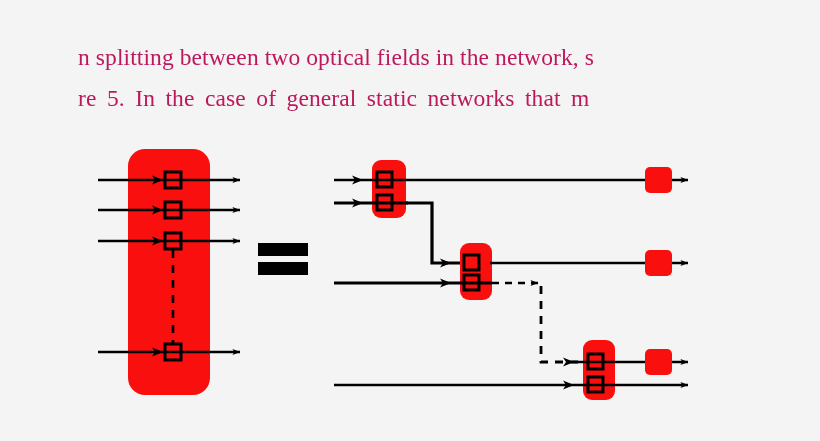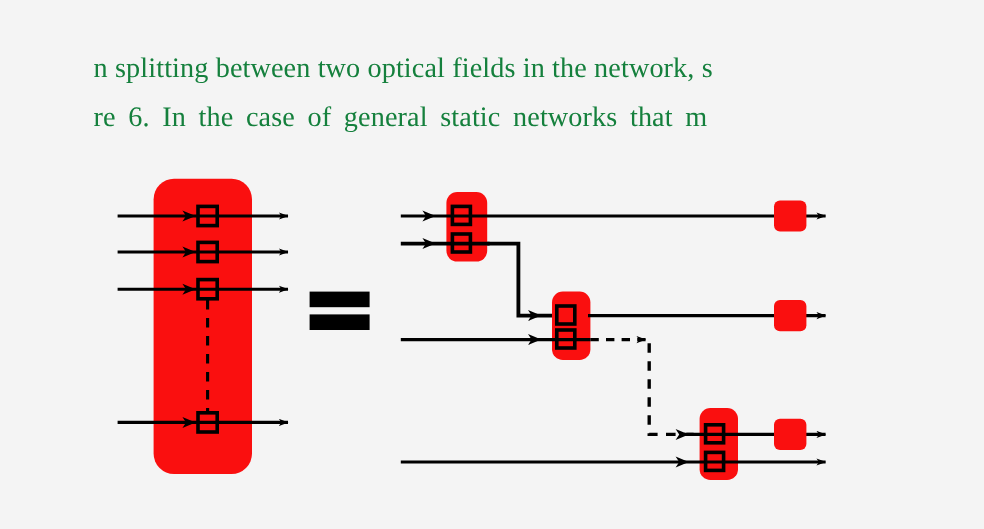--- a/index.html
+++ b/index.html
@@ -26,21 +26,21 @@
   .text-block {
     position: absolute;
     left: 0;
     top: 0;
     width: 820px;
     height: 132px;
     overflow: hidden;
   }
   .text-line {
     position: absolute;
-    color: #15803d;
+    color: #be185d;
     font-family: "Liberation Serif", serif;
     white-space: nowrap;
     text-align: right;
   }
   .text-line-clipped {
     left: 78px;
     top: -8px;
     font-size: 24px;
     letter-spacing: 0.2px;
     height: 32px;
@@ -77,21 +77,21 @@
   }
 </style>
 </head>
 <body>
 
 <div class="page">
 
   <div class="text-block">
     <div class="text-line text-line-clipped">phase shift and beam splitting connections</div>
     <div class="text-line text-line-1">n splitting between two optical fields in the network, s</div>
-    <div class="text-line text-line-2">re 6. In the case of general static networks that m</div>
+    <div class="text-line text-line-2">re 5. In the case of general static networks that m</div>
   </div>
 
   <div class="diagram">
     <svg class="svg-diagram" width="820" height="309" viewBox="0 0 820 309" xmlns="http://www.w3.org/2000/svg">
 
       <defs>
         <marker id="arrow" markerWidth="9" markerHeight="9" refX="7.6" refY="3.2" orient="auto" markerUnits="userSpaceOnUse">
           <path d="M0,0.2 L8,3.2 L0,6.2 L2.0,3.2 Z" fill="#000000"></path>
         </marker>
       </defs>

